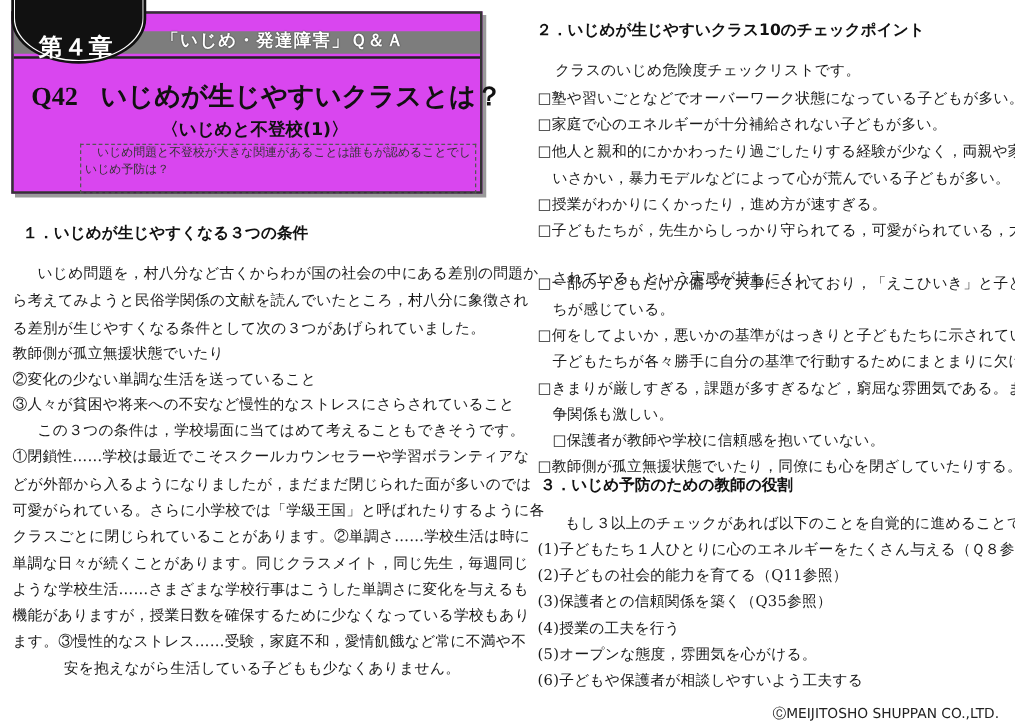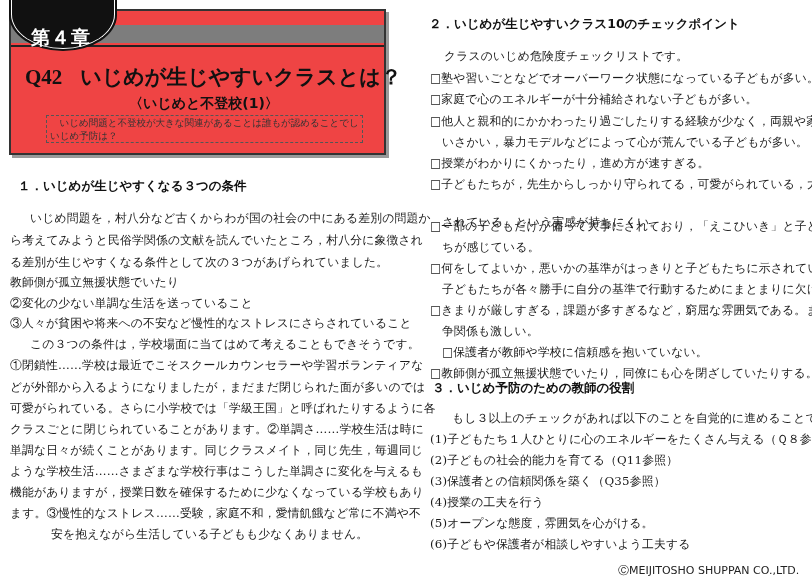--- a/index.html
+++ b/index.html
@@ -1,56 +1,57 @@
 <!DOCTYPE html>
 <html><head>
 <meta charset="utf-8">
 <style>
   * { margin:0; padding:0; box-sizing:border-box; }
   html, body { width:812px; height:580px; background:#ffffff; overflow:hidden; }
   body { position:relative; font-family:"DejaVu Serif", serif; color:#1a1a1a; }
 
   
   .hdr-box { position:absolute; left:9px; top:9px; width:377px; height:146px;
-    border:2px solid #333; background:#ef4444; box-shadow:3px 3px 0 #9a9a9a; }
+    border:2px solid #333; background:#d946ef; box-shadow:3px 3px 0 #9a9a9a; }
   .hdr-band { position:absolute; left:0; top:14px; width:100%; height:18px; background:#7d7d7d; }
   .hdr-band-line { position:absolute; left:0; top:34px; width:100%; height:2px; background:#222; }
   .chapter-badge { position:absolute; left:-2px; top:-14px; width:108px; height:54px;
     background:#111; border-radius:0 0 60px 60px / 0 0 40px 40px; overflow:hidden; }
   .chapter-badge::after { content:""; position:absolute; left:0; top:0; right:0; bottom:0;
     border-radius:0 0 60px 60px / 0 0 40px 40px; border:1px solid #fff; border-top:none; margin:2px; }
   .chapter-label { position:absolute; left:20px; top:14px; font-family:"DejaVu Sans", sans-serif;
     font-weight:bold; color:#fff; font-size:19px; letter-spacing:1px; z-index:2; }
   .series-title { position:absolute; left:118px; top:13px; font-family:"DejaVu Sans", sans-serif;
     font-weight:bold; color:#fff; font-size:14px; letter-spacing:1px; text-shadow:0 0 1px #000; }
   .q-title { position:absolute; left:14px; top:52px; font-family:Liberation Serif, serif;
     font-weight:bold; font-size:21px; color:#111; white-space:nowrap; }
   .q-num { margin-right:18px; }
   .q-sub { position:absolute; left:118px; top:84px; font-family:"DejaVu Sans", sans-serif;
     font-weight:bold; font-size:14px; color:#111; }
-  .lead-box { position:absolute; left:35px; top:104px; width:317px; height:28px;
+  .lead-box { position:absolute; left:53px; top:104px; width:317px; height:40px;
     border:1px dashed #555; font-family:"DejaVu Sans", sans-serif; font-size:9.5px;
     line-height:13px; padding:0 3px; color:#333; }
   .lead-box span { display:block; }
 
   
   .h2 { position:absolute; font-family:"DejaVu Sans", sans-serif; font-weight:bold;
     font-size:12.5px; color:#111; white-space:nowrap; }
   .line { position:absolute; font-size:11.8px; white-space:nowrap; color:#1a1a1a; letter-spacing:0.2px; }
   .copyright { position:absolute; left:618px; top:563px; font-family:"DejaVu Sans", sans-serif;
     font-size:11px; color:#222; white-space:nowrap; }
 </style>
 </head>
 <body>
 
 <div class="hdr-box">
   <div class="hdr-band"></div>
   <div class="hdr-band-line"></div>
   <div class="chapter-badge"></div>
   <div class="chapter-label">第４章</div>
+  <div class="series-title">「いじめ・発達障害」Ｑ＆Ａ</div>
   <div class="q-title">
     <span class="q-num">Q42</span><span>いじめが生じやすいクラスとは？</span>
   </div>
   <div class="q-sub">〈いじめと不登校(1)〉</div>
   <div class="lead-box">
     <span>　いじめ問題と不登校が大きな関連があることは誰もが認めることでし</span>
     <span>いじめ予防は？</span>
   </div>
 </div>
 

